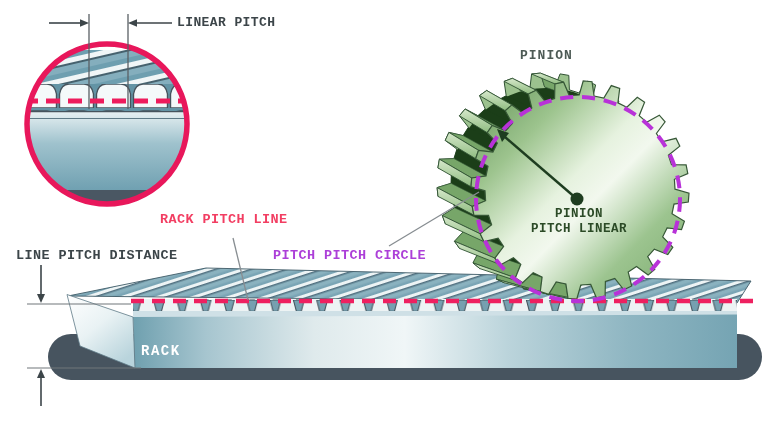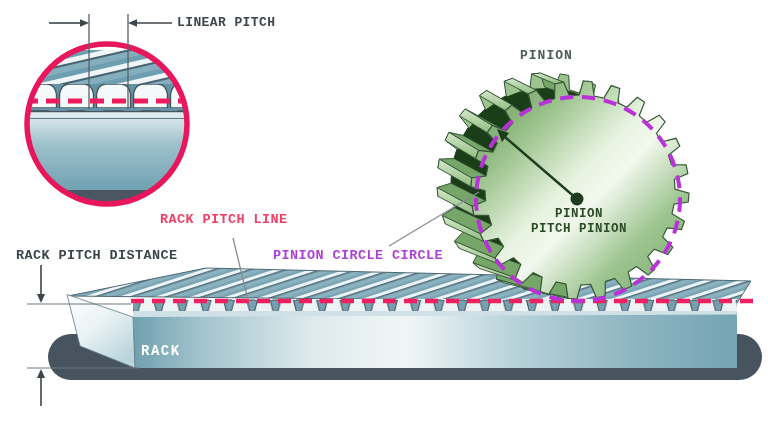--- a/index.html
+++ b/index.html
@@ -181,21 +181,21 @@
     <line x1="49" y1="23" x2="81" y2="23" stroke="#3C4549" stroke-width="1.6"></line>
     <polygon points="89,23 80,19.2 80,26.8" fill="#3C4549"></polygon>
     <line x1="137" y1="23" x2="172" y2="23" stroke="#3C4549" stroke-width="1.6"></line>
     <polygon points="128,23 137,19.2 137,26.8" fill="#3C4549"></polygon>
   </g>
 </svg>
 
 <div class="lbl" id="lbl-linear">LINEAR PITCH</div>
 <div class="lbl" id="lbl-pinion">PINION</div>
 <div class="lbl" id="lbl-rpl">RACK PITCH LINE</div>
-<div class="lbl" id="lbl-ppc">PINION CIRCLE CIRCLE</div>
-<div class="lbl" id="lbl-rpd">RACK PITCH DISTANCE</div>
+<div class="lbl" id="lbl-ppc">PITCH PITCH CIRCLE</div>
+<div class="lbl" id="lbl-rpd">LINE PITCH DISTANCE</div>
 <div class="lbl" id="lbl-ppr">
   <div>PINION</div>
-  <div>PITCH PINION</div>
+  <div>PITCH LINEAR</div>
 </div>
 <div class="lbl" id="lbl-rack">RACK</div>
 
 </div>
 
 </body></html>

